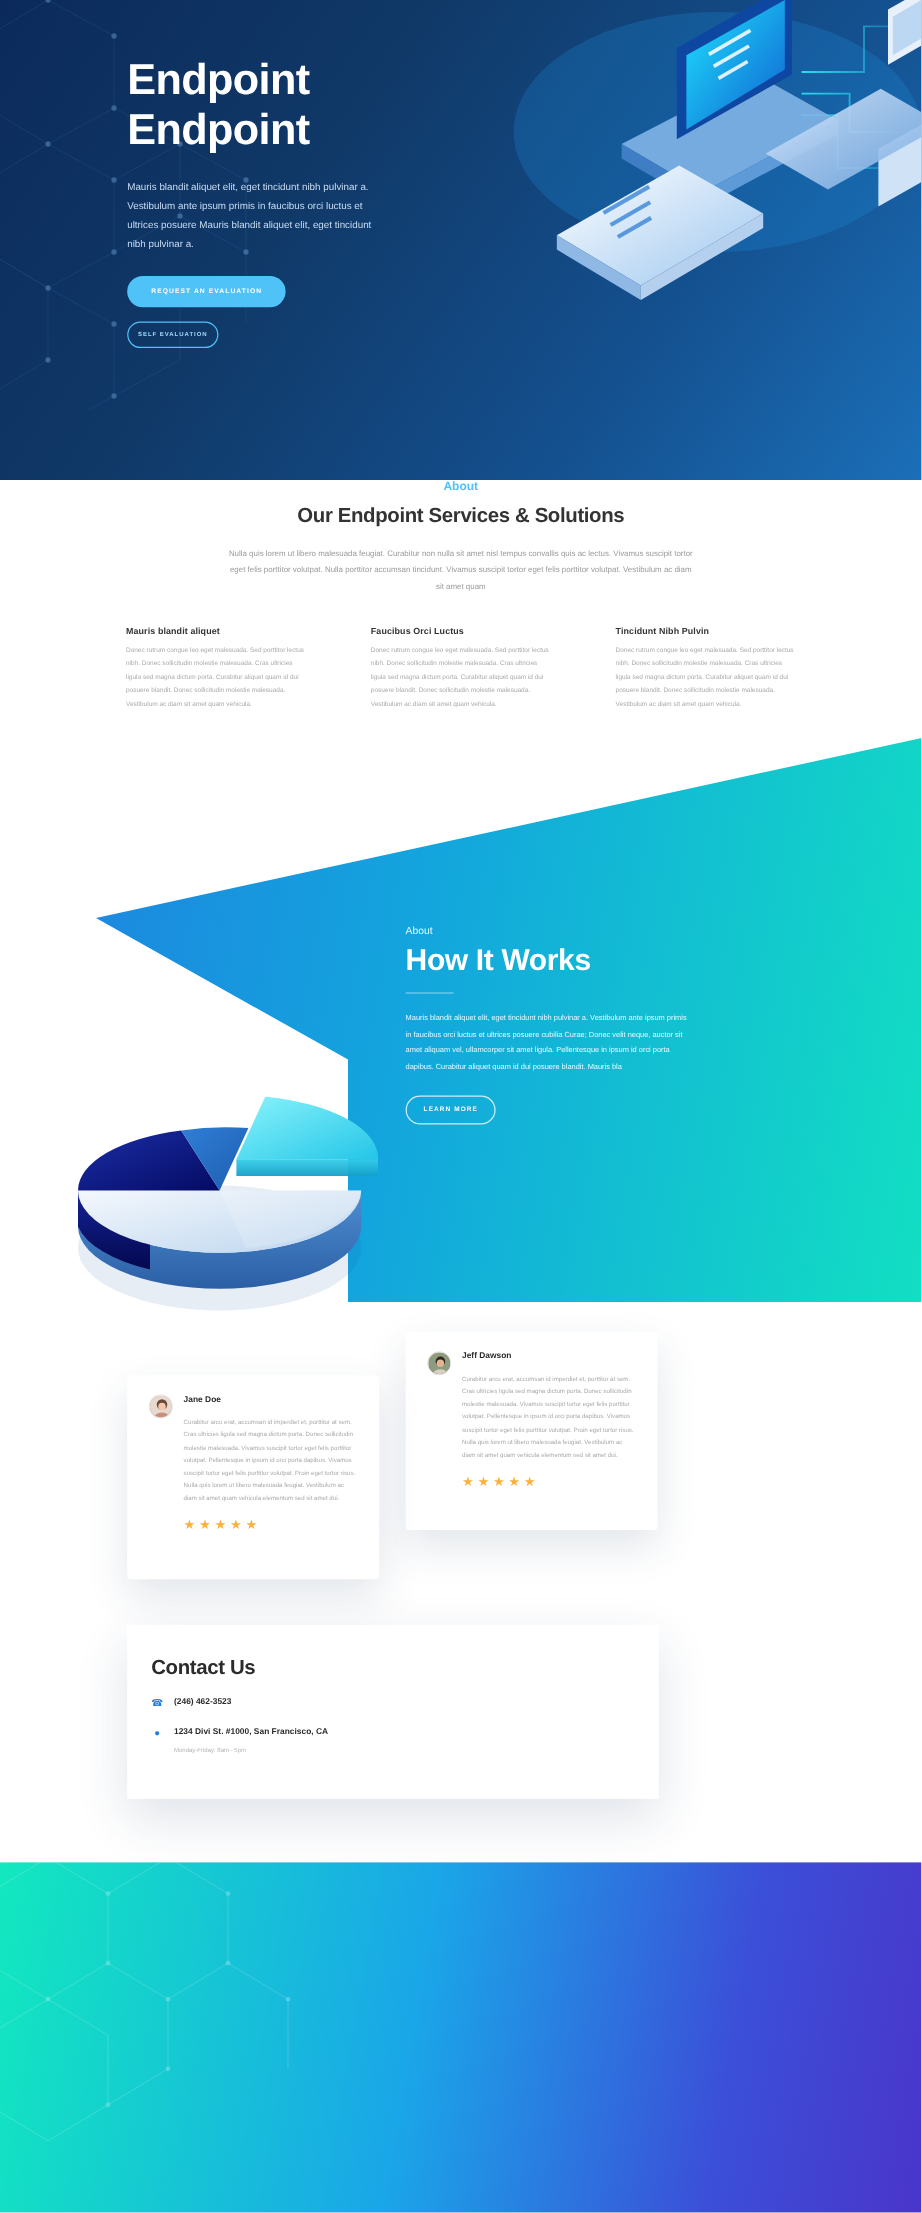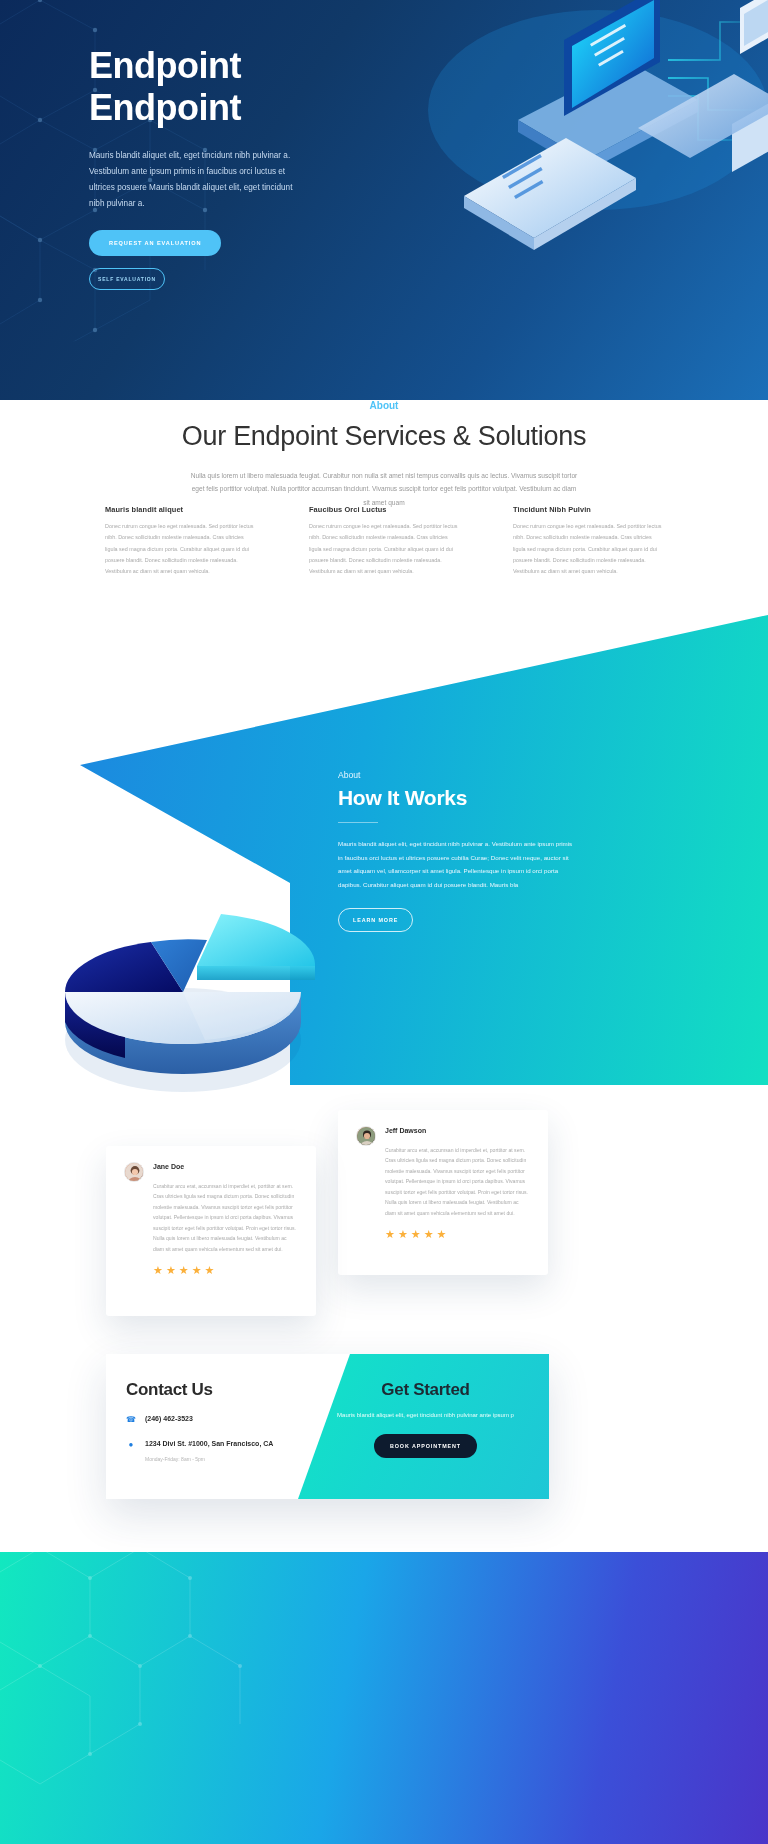--- a/index.html
+++ b/index.html
@@ -14,21 +14,21 @@
   .hero {
     position:absolute; left:0; top:0; width:768px; height:400px;
     background:linear-gradient(125deg,#0b2a5b 0%,#103968 35%,#14508f 70%,#1b6fb8 100%);
     overflow:hidden;
   }
   .hero-clip {
     position:absolute; left:0; top:0; width:768px; height:400px;
     clip-path: polygon(0 0, 768px 0, 768px 215px, 640px 270px, 420px 312px, 180px 336px, 0 345px);
   }
   .hero-net { position:absolute; inset:0; opacity:.45; }
-  .hero-inner { position:absolute; left:89px; top:45px; width:420px; z-index:5; }
+  .hero-inner { position:absolute; left:106px; top:45px; width:420px; z-index:5; }
   .hero-title {
     color:#fff; font-size:36px; line-height:1.18; font-weight:bold;
     letter-spacing:-0.5px;
   }
   .hero-sub {
     color:#c8dcf2; font-size:8.2px; line-height:1.95; margin-top:18px;
     width:212px;
   }
   .btn-primary {
     display:inline-block; margin-top:18px; background:#4FC3F7; color:#fff;
@@ -45,45 +45,45 @@
   
   .hero-art { position:absolute; right:-20px; top:0; width:420px; height:290px; z-index:3; }
 
   
   .about {
     position:absolute; left:0; top:400px; width:768px; height:240px;
     text-align:center;
   }
   .eyebrow { color:#4FC3F7; font-size:10px; font-weight:bold; }
   .about h2 {
-    color:#333; font-size:27px; font-weight:normal; line-height:1.32;
+    color:#333; font-size:17px; font-weight:bold; line-height:1.32;
     margin-top:8px; letter-spacing:-0.3px;
   }
   .about p.lead {
     color:#9a9a9a; font-size:6.6px; line-height:2.1; margin:14px auto 0;
     width:390px;
   }
   .cols {
     position:absolute; left:105px; top:505px; width:560px;
     display:flex; gap:52px;
   }
   .col { width:152px; }
-  .col h4 { font-size:7.4px; color:#333; font-weight:bold; letter-spacing:.1px; }
+  .col h4 { font-size:7.4px; color:#333; font-weight:bold; letter-spacing:.1px;margin-top:16px; }
   .col p { font-size:5.4px; color:#aaa; line-height:2.1; margin-top:7px; }
 
   
   .how-wrap { position:absolute; left:0; top:615px; width:768px; height:520px; }
   .how-bg {
     position:absolute; left:0; top:0; width:768px; height:520px;
     background:linear-gradient(100deg,#1f7fe0 0%,#13a6dd 45%,#12e0c2 100%);
     clip-path: polygon(768px 0, 768px 470px, 290px 470px, 290px 268px, 80px 150px);
   }
   .how-txt { position:absolute; left:338px; top:155px; width:300px; color:#fff; z-index:4; }
   .how-eyebrow { font-size:8.6px; color:#e4f6ff; }
-  .how-title { font-size:21px; font-weight:bold; margin-top:6px; letter-spacing:-0.3px; }
+  .how-title { font-size:25px; font-weight:bold; margin-top:6px; letter-spacing:-0.3px; }
   .how-rule { width:40px; height:1px; background:rgba(255,255,255,.45); margin:12px 0 14px; }
   .how-body { font-size:6.2px; line-height:2.2; color:#eaf7ff; width:240px; }
   .btn-learn {
     display:inline-block; margin-top:16px; border:1px solid rgba(255,255,255,.8);
     color:#fff; background:transparent; font-size:5.4px; font-weight:bold;
     letter-spacing:.9px; padding:8px 14px; border-radius:30px; cursor:pointer;
   }
   .pie-holder { position:absolute; left:55px; top:265px; width:260px; height:220px; z-index:5; }
 
   
@@ -398,20 +398,15 @@
       <div class="crow">
         <span class="cicon">☎</span>
         <span class="ctext">(246) 462-3523</span>
       </div>
       <div class="crow">
         <span class="cicon">●</span>
         <span class="ctext">1234 Divi St. #1000, San Francisco, CA</span>
       </div>
       <div class="chours">Monday-Friday: 8am - 5pm</div>
     </div>
-    <div class="contact-right">
-      <h3>Get Started</h3>
-      <p>Mauris blandit aliquet elit, eget tincidunt nibh pulvinar ante ipsum p</p>
-      <button class="btn-book">BOOK APPOINTMENT</button>
-    </div>
   </div>
 
 </div>
 
 </body></html>

